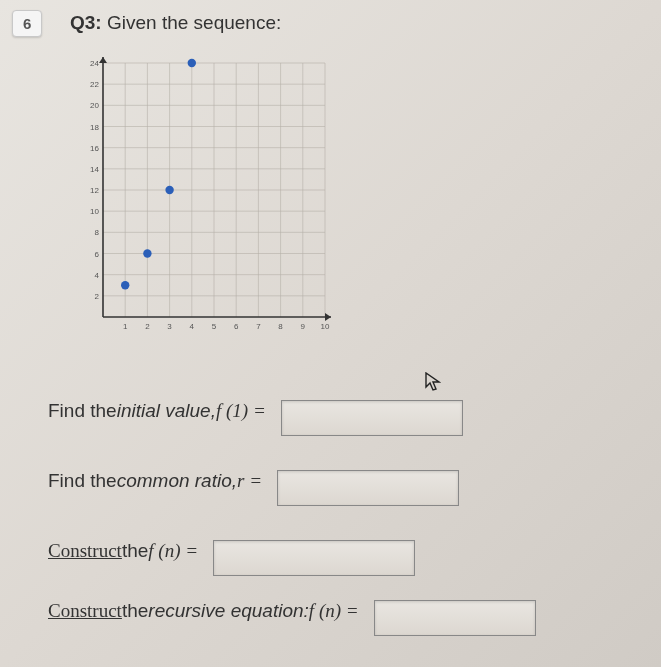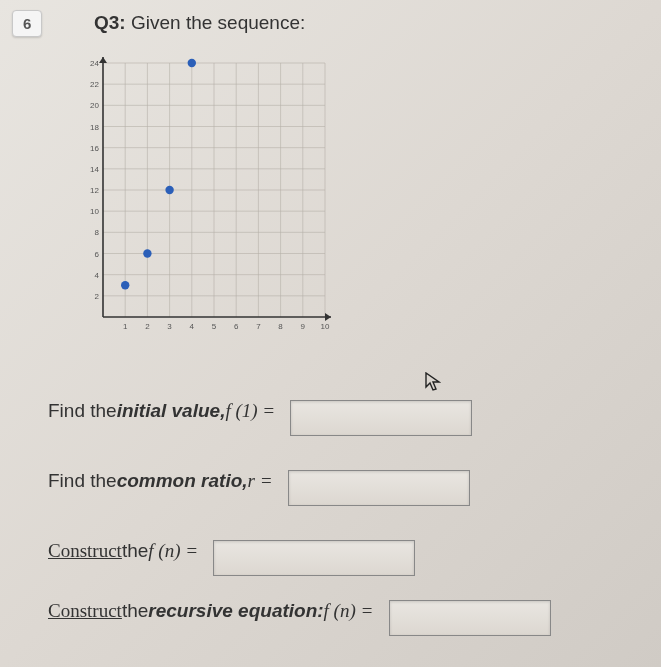--- a/index.html
+++ b/index.html
@@ -31,21 +31,20 @@
     font-size: 15px;
     color: #555;
     box-shadow: 0 1px 2px rgba(0,0,0,0.15);
   }
   .qtitle {
     position: absolute;
     left: 70px;
     top: 12px;
     font-size: 19px;
     color: #333;
-    margin-left: 24px;
   }
   .qtitle b { font-weight: 700; }
   .chart-wrap {
     position: absolute;
     left: 75px;
     top: 55px;
     width: 260px;
     height: 290px;
   }
   .prompt-group {
@@ -74,21 +73,21 @@
   .p4 { top: 600px; }
   .underline { text-decoration: underline; font-family: Liberation Serif, serif; }
   .cursor {
     position: absolute;
     left: 425px;
     top: 372px;
     font-size: 18px;
     color: #222;
     pointer-events: none;
   }
-  em.sem { font-style: italic; font-weight: 700; }
+  em.sem { font-style: italic; font-weight: 400; }
 </style>
 </head>
 <body>
 
 <div class="page">
 
   <div class="qnum-badge">
     <span>6</span>
   </div>
 

